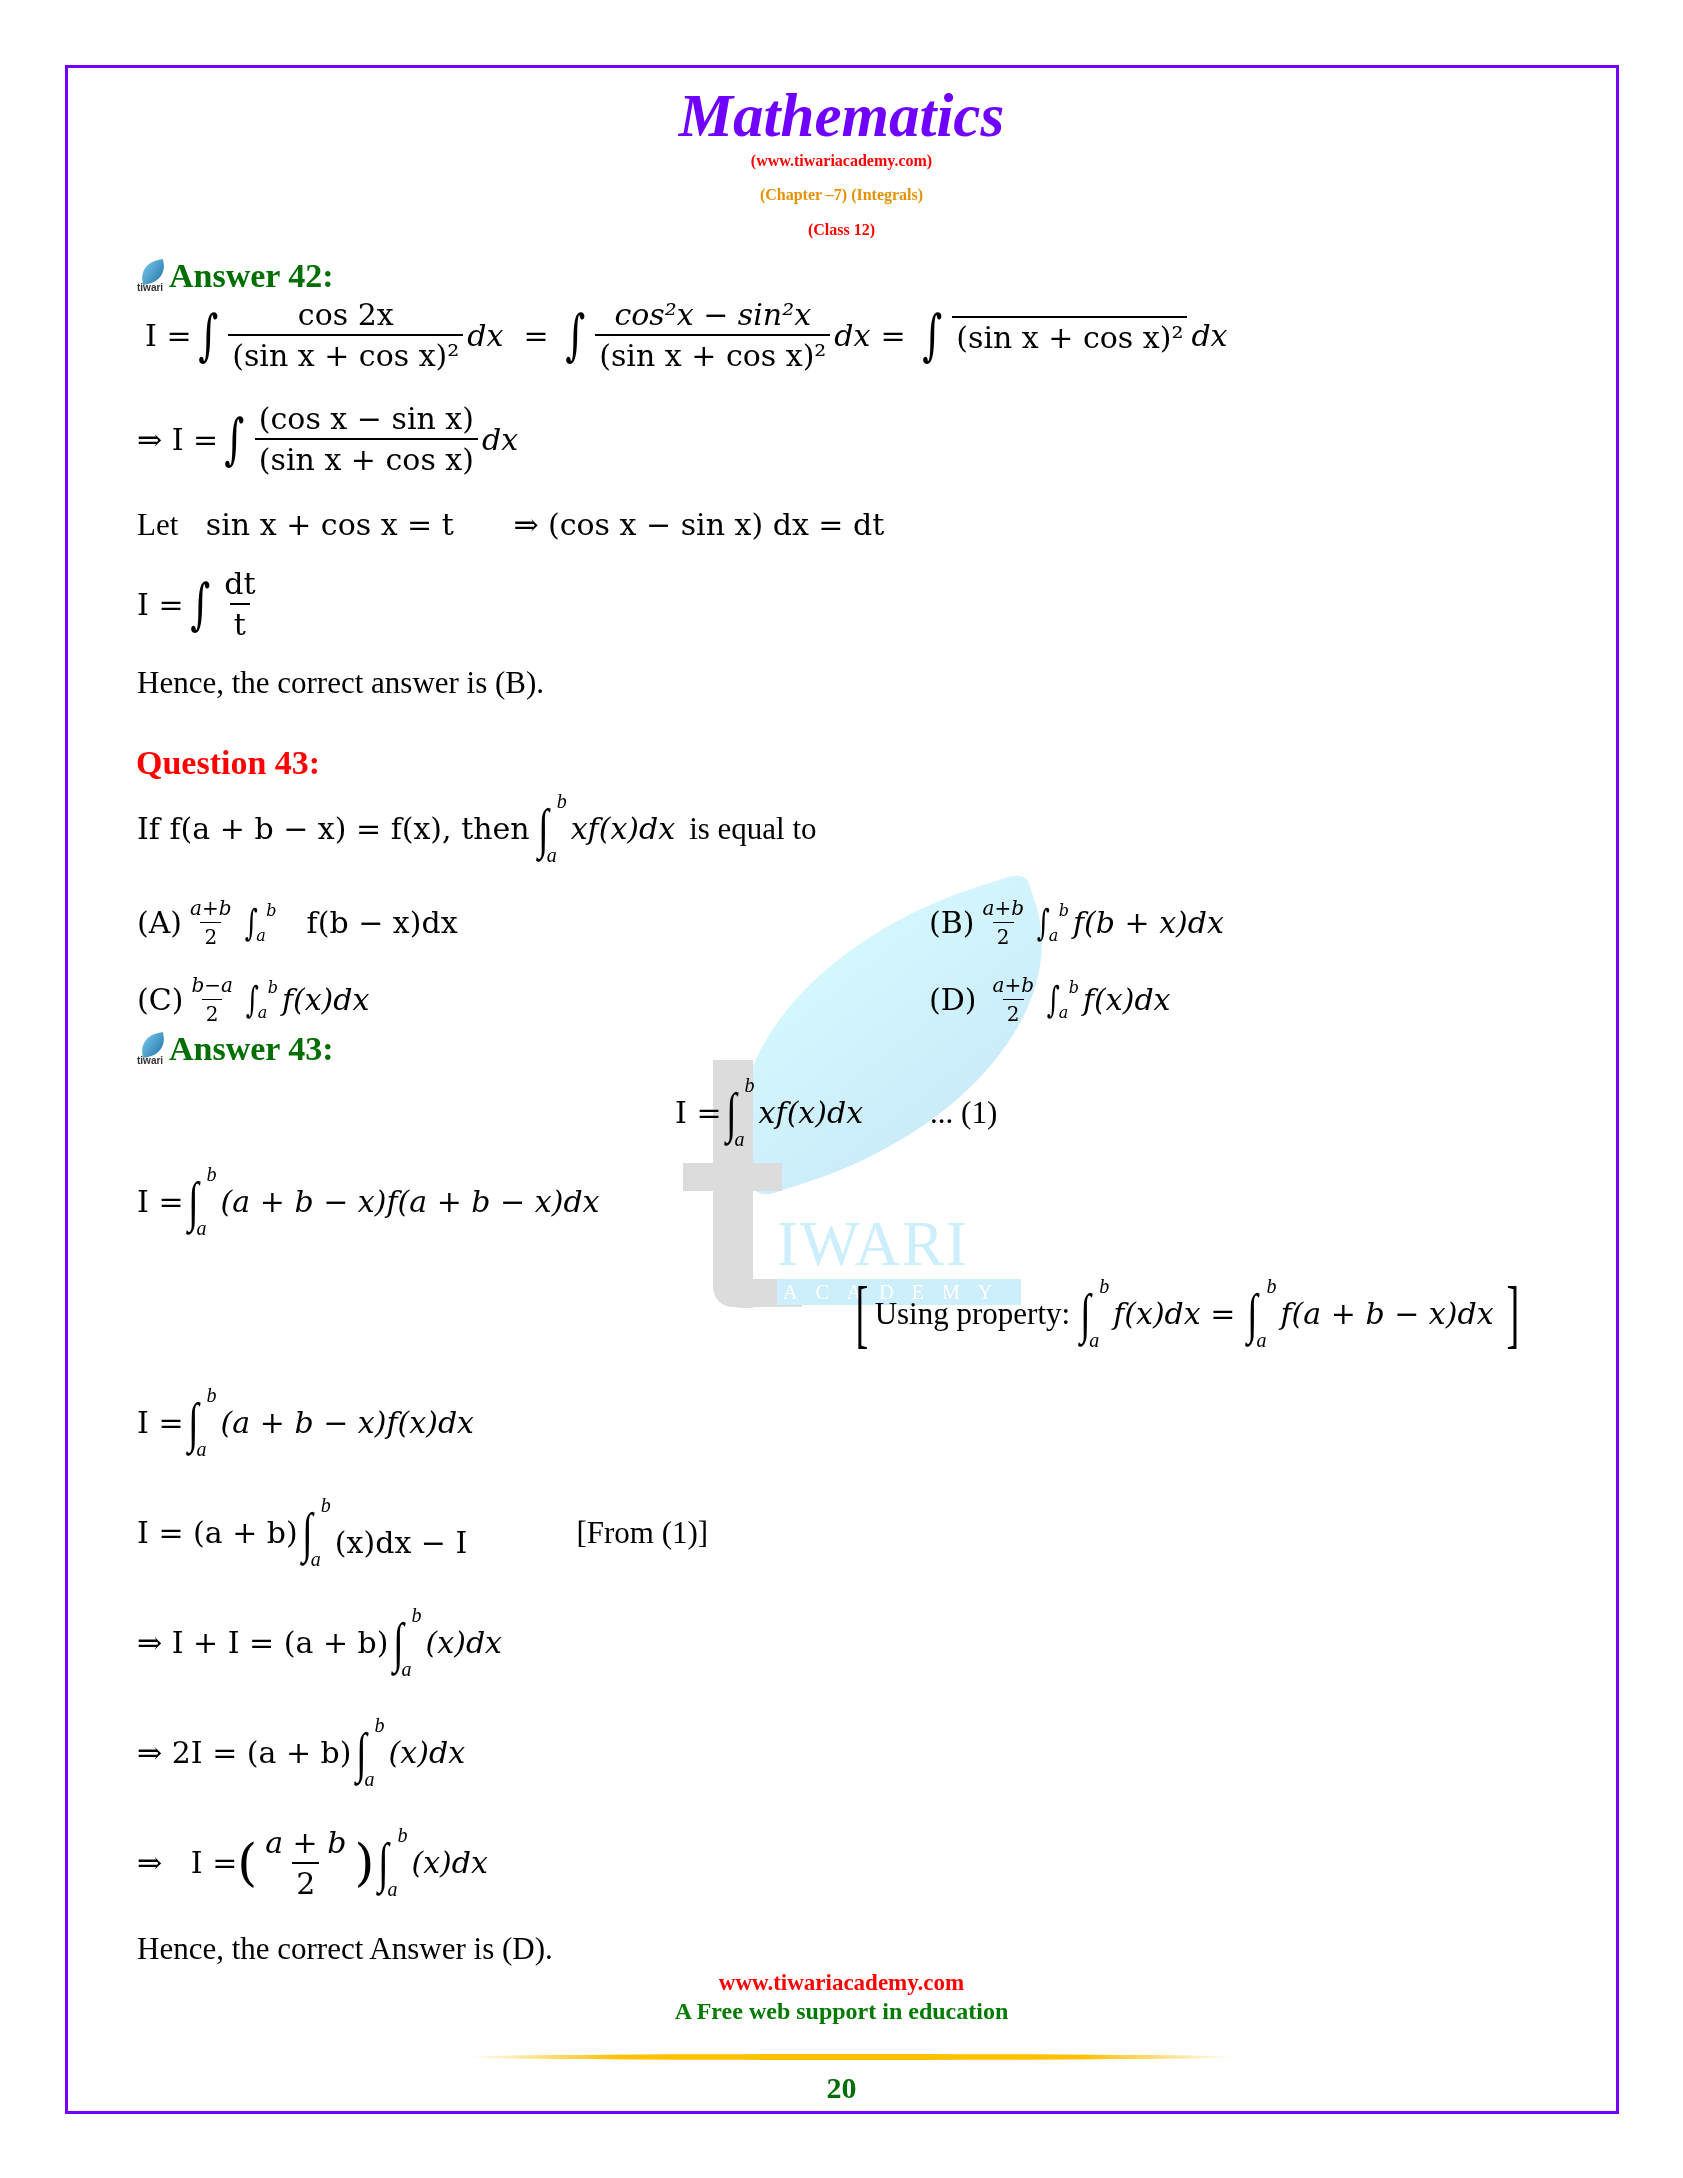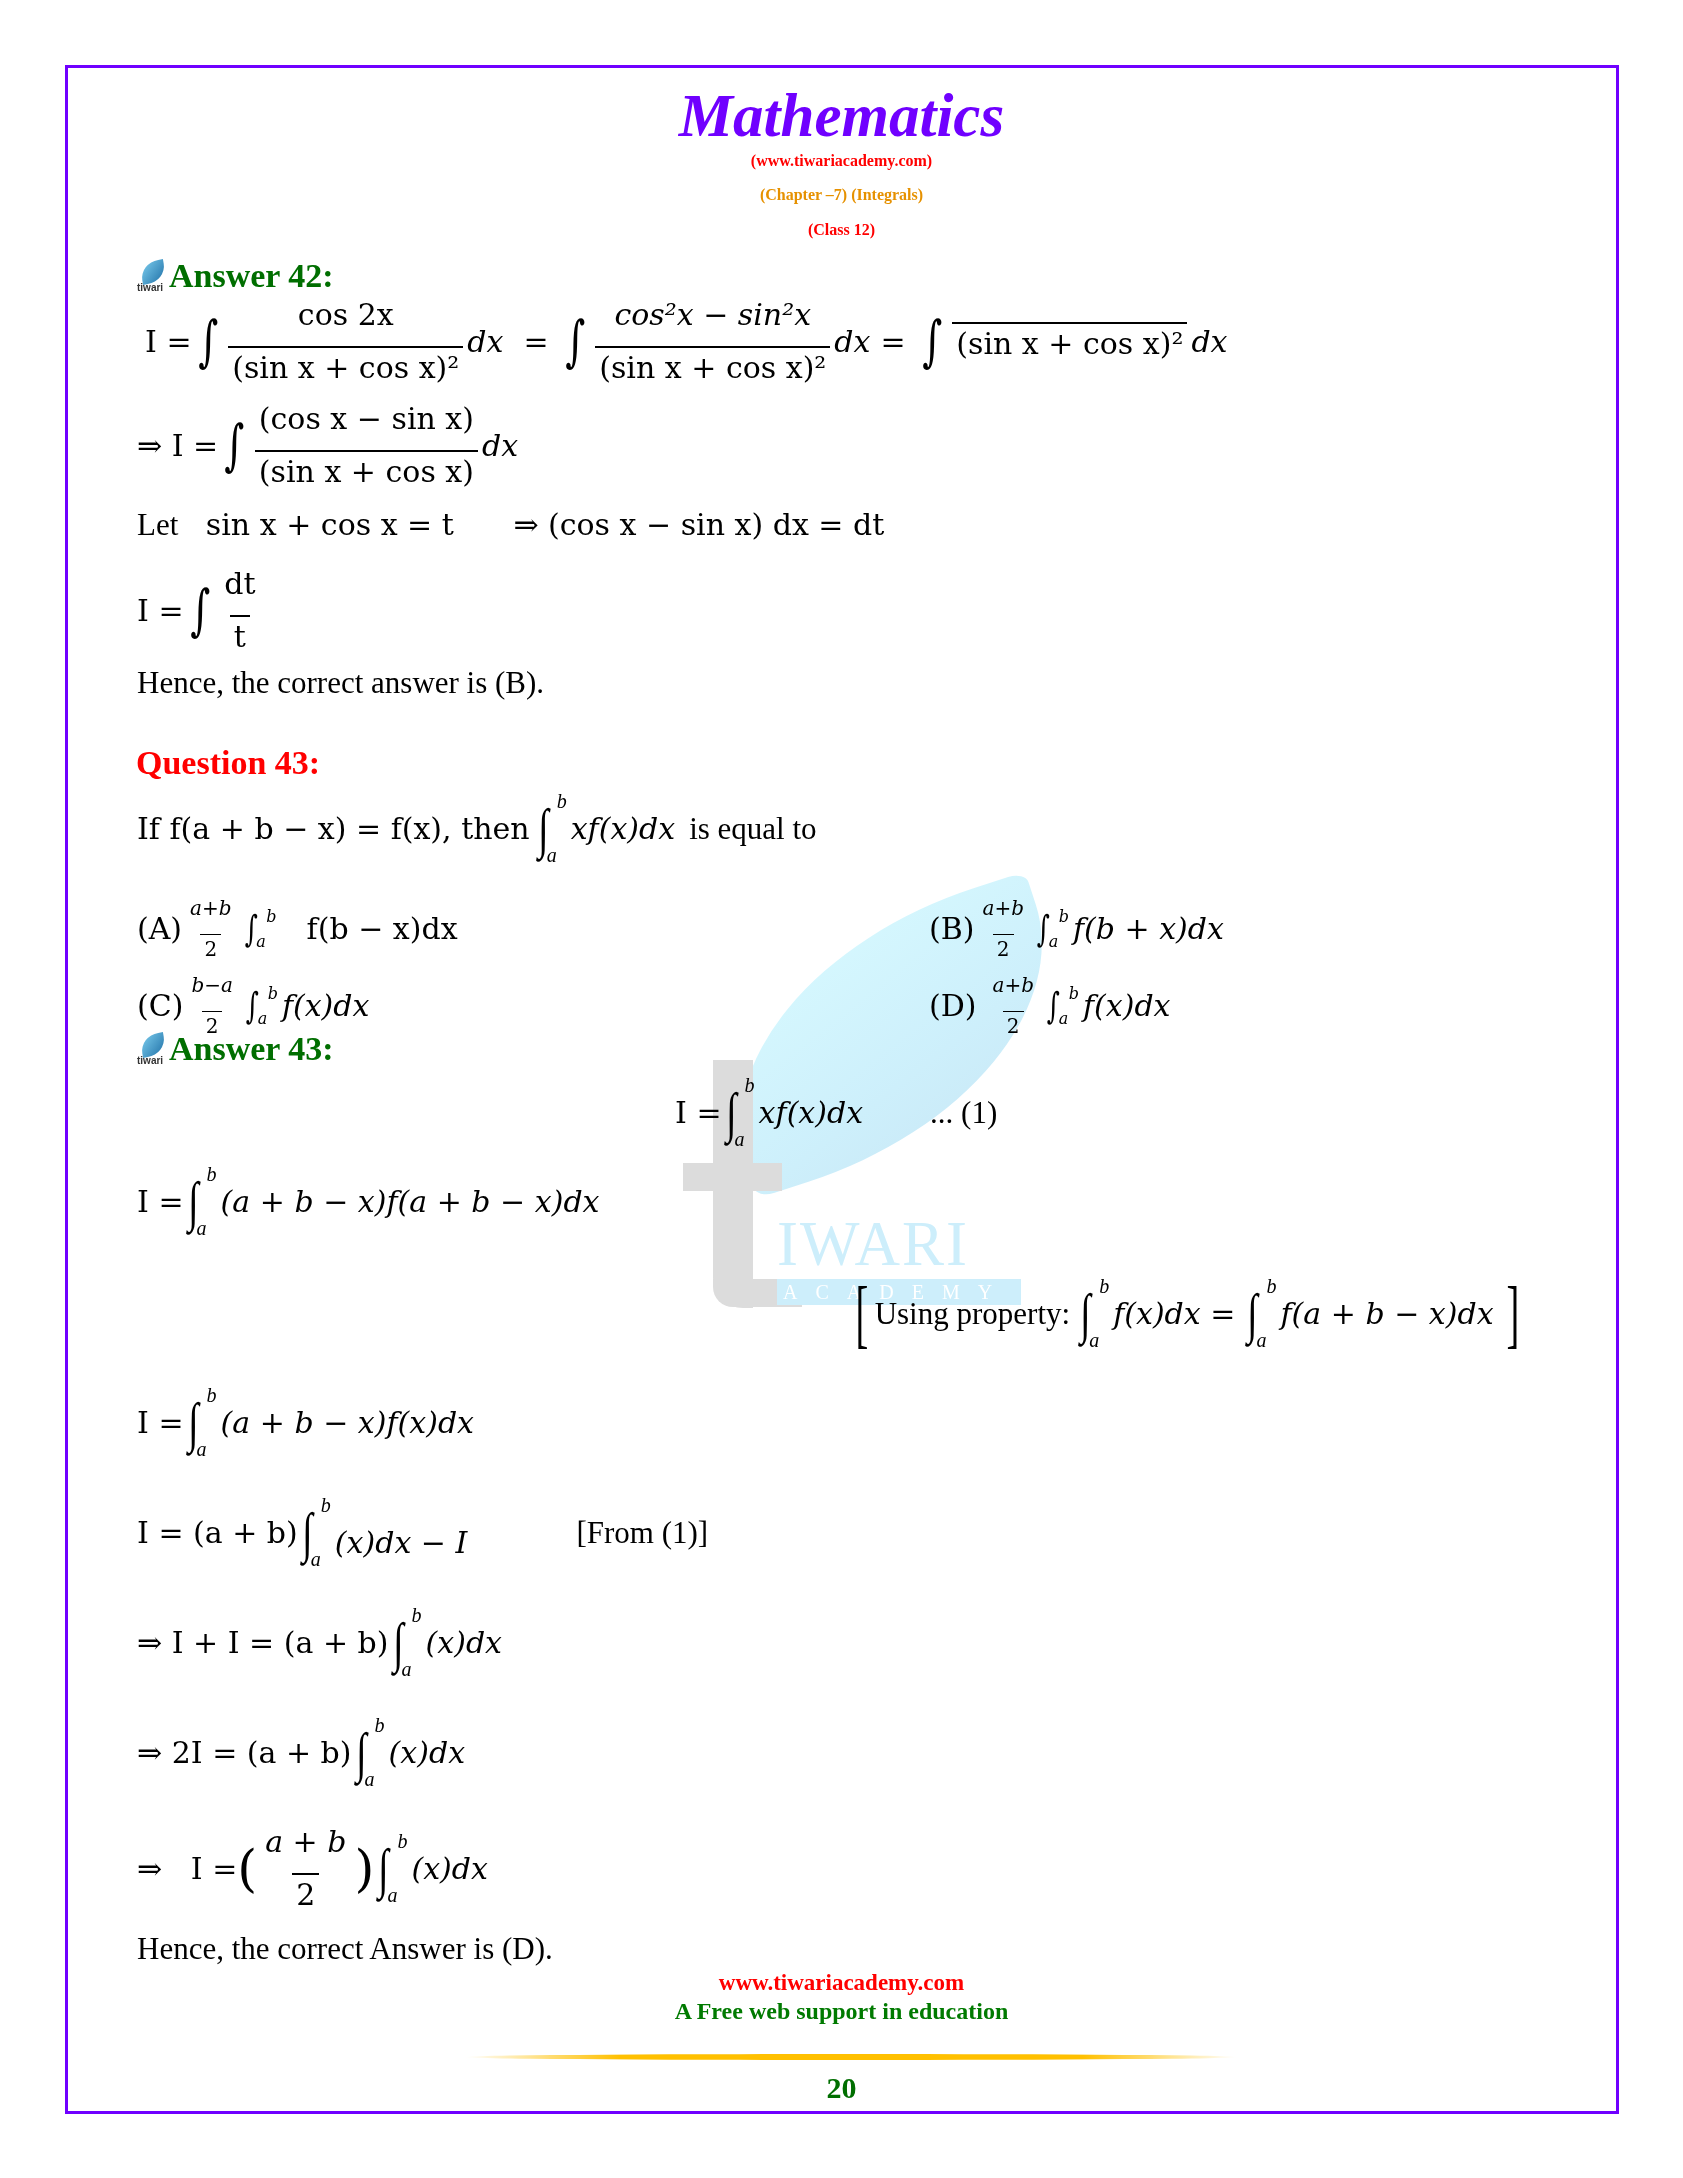--- a/index.html
+++ b/index.html
@@ -21,21 +21,21 @@
   .logo-icon .leaf { position: absolute; left: 4px; top: 0; width: 24px; height: 22px;
                      background: linear-gradient(135deg, #7fd0f0, #1e6fa6);
                      border-radius: 80% 0 80% 0; transform: rotate(-10deg); }
   .logo-icon .t { position: absolute; left: 0; bottom: -2px; font-size: 10px; color: #333;
                   font-family: "Liberation Sans", sans-serif; }
   .math { font-family: "DejaVu Serif", "Liberation Serif", serif; font-size: 30px; }
   .text { font-family: "Liberation Serif", serif; font-size: 31px; }
   .m { display: inline-flex; align-items: center; }
   .frac { display: inline-flex; flex-direction: column; align-items: center; vertical-align: middle;
           margin: 0 4px; }
-  .frac .num { padding: 0 4px 14px; }
+  .frac .num { padding: 0 4px 2px; }
   .frac .den { border-top: 2px solid #000; padding: 2px 4px 0; }
   .frac.small { font-size: 20px; }
   .frac.small .den { border-top-width: 1.5px; }
   .int { font-size: 55px; font-style: normal; line-height: 1; display: inline-block;
          transform: scaleX(0.7); margin: 0 2px; }
   .int.small { font-size: 36px; }
   .limits { display: inline-flex; flex-direction: column; justify-content: space-between;
             font-style: italic; font-size: 20px; height: 77px; margin-left: -6px; margin-right: 4px; }
   .limits.small { font-size: 16px; height: 44px; }
   .limits .up { margin-left: 10px; }
@@ -265,21 +265,21 @@
   <span class="math" style="font-style:italic;">(a + b − x)f(x)dx</span>
 </div>
 
 <div class="abs m" style="left:137px; top:1494px;">
   <span class="math">I = (a + b)</span>
   <span class="int">∫</span>
   <span class="limits">
       <span class="up">b</span>
       <span>a</span>
     </span>
-  <span class="math" style="font-style:italic;margin-top:20px;">(x)dx − I</span>
+  <span class="math" style="margin-top:20px;">(x)dx − I</span>
   <span class="text" style="margin-left:109px;">[From (1)]</span>
 </div>
 
 <div class="abs m" style="left:137px; top:1604px;">
   <span class="math">⇒ I + I = (a + b)</span>
   <span class="int">∫</span>
   <span class="limits">
       <span class="up">b</span>
       <span>a</span>
     </span>

